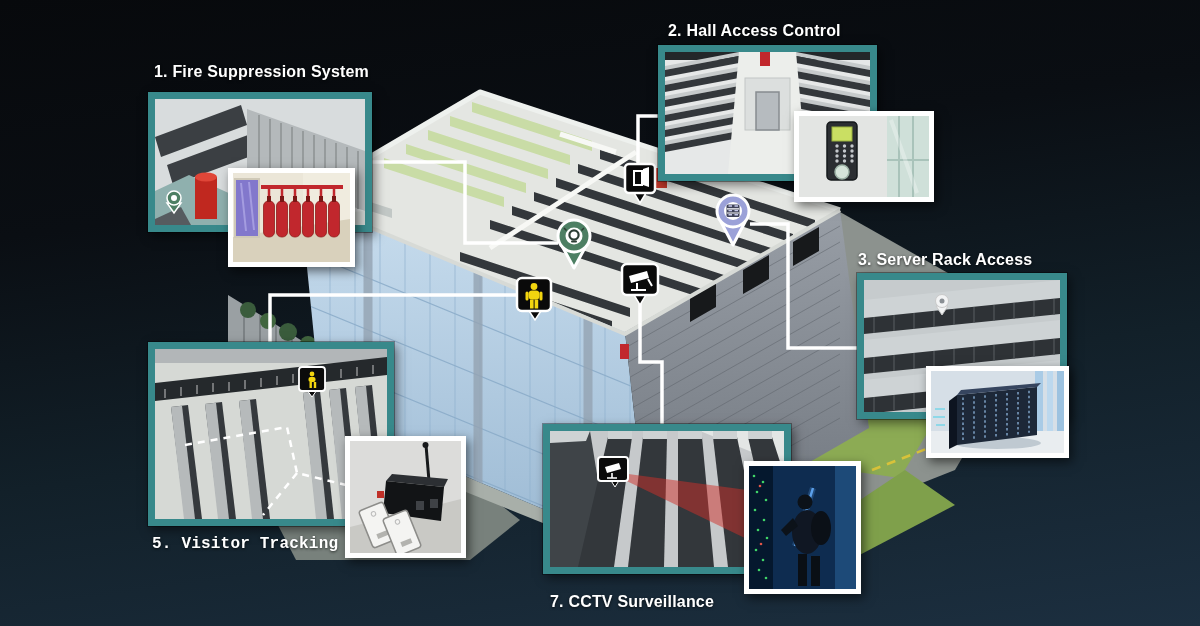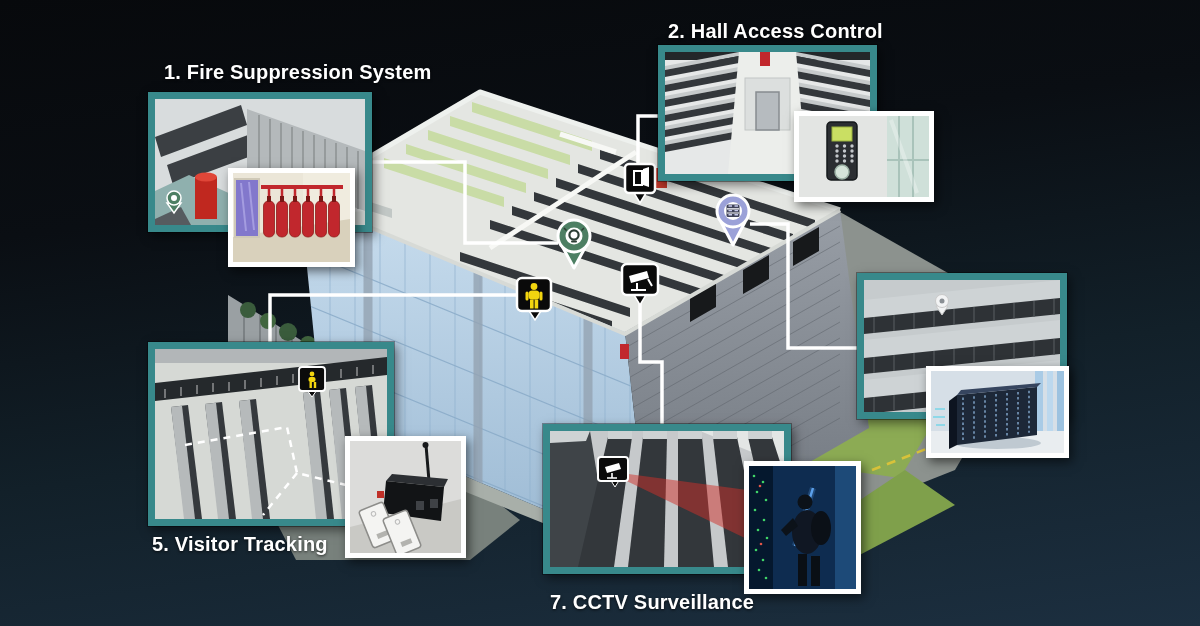--- a/index.html
+++ b/index.html
@@ -3,21 +3,21 @@
 <meta charset="utf-8">
 <style>
   html,body{margin:0;padding:0;background:#000;}
   #stage{
     position:relative;width:1200px;height:626px;overflow:hidden;
     background:linear-gradient(172deg,#07090c 0%,#0a0e13 30%,#122029 62%,#1c2f40 100%);
     font-family:"Liberation Sans","DejaVu Sans",sans-serif;
   }
   #scene-svg{position:absolute;left:0;top:0;width:1200px;height:626px;}
   .callout-title{
-    position:absolute;color:#fff;font-weight:bold;font-size:20px;line-height:20px;
+    position:absolute;color:#fff;font-weight:bold;font-size:16px;line-height:20px;
     letter-spacing:.2px;white-space:nowrap;text-shadow:0 1px 3px rgba(0,0,0,.7);z-index:6;
   }
   .frame{position:absolute;box-sizing:border-box;overflow:hidden;}
   .frame.teal{
     border:7px solid #38898b;z-index:4;
     box-shadow:0 0 0 1px rgba(0,0,0,.35),3px 4px 10px rgba(0,0,0,.5);
   }
   .frame.white{
     border:5px solid #ffffff;z-index:5;
     box-shadow:3px 4px 10px rgba(0,0,0,.55);
@@ -154,21 +154,21 @@
     </g>
 
     <g>
       <polygon points="634,295 646,295 640,305" fill="#0a0a0a" stroke="#fff" stroke-width="1.5"></polygon>
       <rect x="622" y="264" width="36" height="31" rx="5" fill="#0a0a0a" stroke="#fff" stroke-width="2.5"></rect>
       <polygon points="629,276 647,271 649,278 631,283" fill="#fff"></polygon>
       <path d="M648,279 L652,286 M637,283 V290 M631,290 H646" stroke="#fff" stroke-width="2"></path>
     </g>
   </svg>
 
-  <div class="callout-title" style="left:164px;top:62px;">1. Fire Suppression System</div>
+  <div class="callout-title" style="left:154px;top:62px;">1. Fire Suppression System</div>
   <div class="frame teal" style="left:148px;top:92px;width:224px;height:140px;">
     <svg viewBox="0 0 210 126" preserveAspectRatio="none">
       <rect width="210" height="126" fill="#d8dcdd"></rect>
       <path d="M0,38 L86,6 L92,26 L6,58 Z M12,66 L104,32 L110,52 L18,86 Z" fill="#3b3f43"></path>
       <polygon points="92,10 210,52 210,112 92,70" fill="#b4b9bb"></polygon>
       <path d="M104,16 v58 M115,20 v58 M126,24 v58 M137,28 v58 M148,32 v58 M159,36 v58 M170,40 v58 M181,44 v58 M192,48 v58 M203,52 v58" stroke="#8c9193" stroke-width="1.5"></path>
       <polygon points="0,126 0,92 34,76 126,118 126,126" fill="#8fb0ae"></polygon>
       <polygon points="126,126 126,118 210,112 210,126" fill="#cdd2d0"></polygon>
       <polygon points="0,120 26,108 36,126 0,126" fill="#565b5f"></polygon>
       <rect x="40" y="78" width="22" height="42" fill="#c0281f"></rect>
@@ -246,20 +246,21 @@
           <circle cx="45.5" cy="40" r="1.7"></circle>
           <circle cx="53" cy="40" r="1.7"></circle>
         <circle cx="38" cy="45" r="1.7"></circle>
           <circle cx="45.5" cy="45" r="1.7"></circle>
           <circle cx="53" cy="45" r="1.7"></circle>
       </g>
       <ellipse cx="43" cy="56" rx="7" ry="7" fill="#d5e4da" stroke="#9cb2a6" stroke-width="1.5"></ellipse>
     </svg>
   </div>
 
+  <div class="callout-title" style="left:858px;top:250px;">3. Server Rack Access</div>
   <div class="frame teal" style="left:857px;top:273px;width:210px;height:146px;">
     <svg viewBox="0 0 196 132" preserveAspectRatio="none">
       <rect width="196" height="132" fill="#c6cbcd"></rect>
       <g>
         <polygon points="0,20 196,0 196,18 0,38" fill="#ced3d5"></polygon>
         <polygon points="0,38 196,18 196,34 0,54" fill="#2e3236"></polygon>
         <polygon points="0,60 196,40 196,58 0,78" fill="#ced3d5"></polygon>
         <polygon points="0,78 196,58 196,74 0,94" fill="#2e3236"></polygon>
         <polygon points="0,100 196,80 196,98 0,118" fill="#ced3d5"></polygon>
         <polygon points="0,118 196,98 196,114 0,134" fill="#2e3236"></polygon>
@@ -347,21 +348,21 @@
         <circle cx="56" cy="36" r="7.5" fill="#0c1219"></circle>
         <ellipse cx="58" cy="66" rx="15" ry="22" fill="#101723"></ellipse>
         <ellipse cx="72" cy="62" rx="10" ry="17" fill="#0b1017"></ellipse>
         <polygon points="44,52 32,64 37,70 49,60" fill="#0c1219"></polygon>
         <rect x="49" y="88" width="9" height="32" fill="#0a0f15"></rect>
         <rect x="62" y="90" width="9" height="30" fill="#0a0f15"></rect>
       </g>
     </svg>
   </div>
 
-  <div class="callout-title" style="left:152px;top:534px;">5. Visitor Tracking</div>
+  <div class="callout-title" style="left:152px;top:534px;font-family:Liberation Mono, monospace;">5. Visitor Tracking</div>
   <div class="frame teal" style="left:148px;top:342px;width:246px;height:184px;">
     <svg viewBox="0 0 232 170" preserveAspectRatio="none">
       <rect width="232" height="170" fill="#d6d9d5"></rect>
       <rect width="232" height="14" fill="#b2b6b8"></rect>
       <polygon points="0,34 232,8 232,26 0,52" fill="#25292c"></polygon>
       <path d="M10,40 l0,9 M26,38 l0,9 M42,36 l0,9 M58,34 l0,9 M74,33 l0,9 M90,31 l0,9 M106,29 l0,9 M122,27 l0,9 M138,25 l0,9 M154,23 l0,9 M170,22 l0,9 M186,20 l0,9 M202,18 l0,9 M218,16 l0,9" stroke="#e8e8e8" stroke-width="1" opacity=".8"></path>
       <g>
         <polygon points="16,58 33,56 47,170 30,170" fill="#35393d"></polygon>
           <polygon points="16,58 27,56.7 40,170 29,170" fill="#b6babb"></polygon>
         <polygon points="50,55 67,53 81,170 64,170" fill="#35393d"></polygon>

